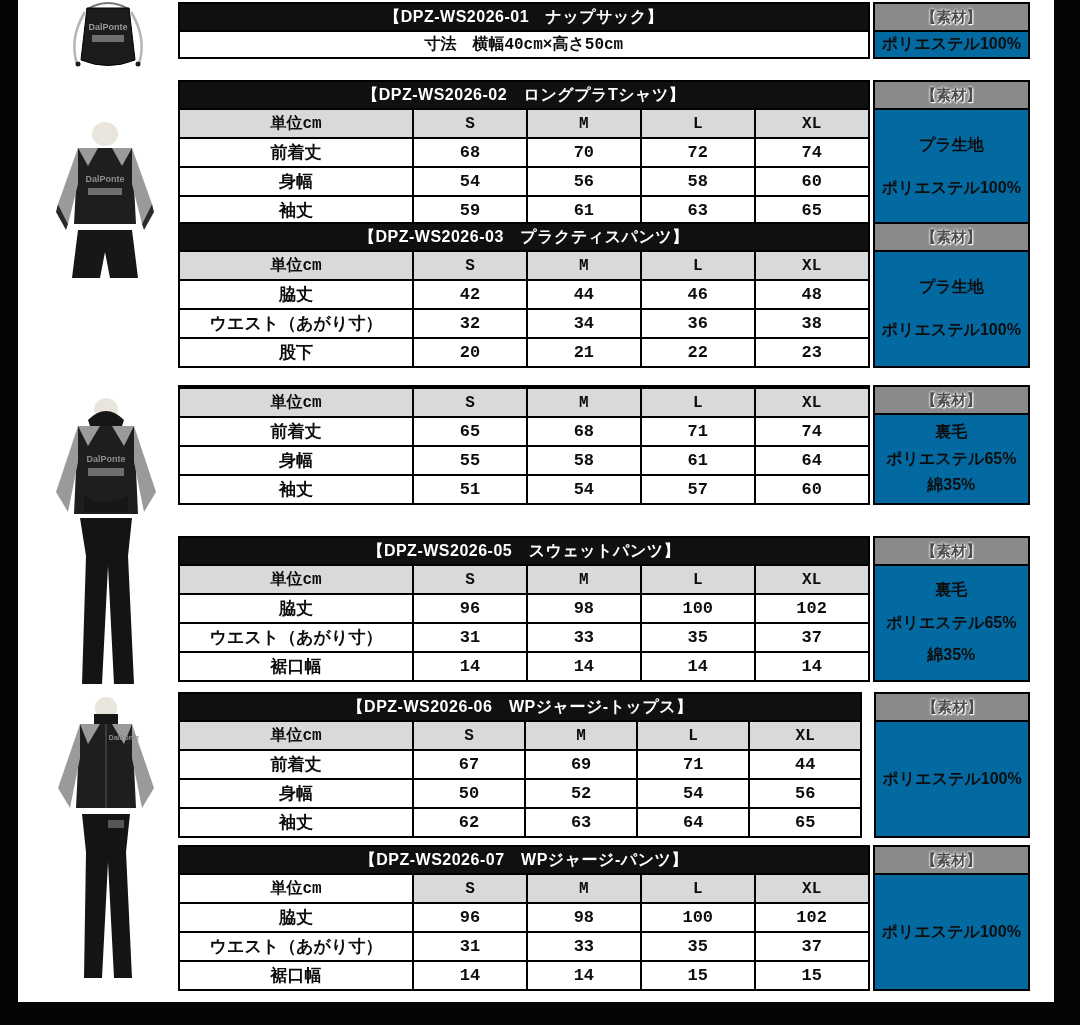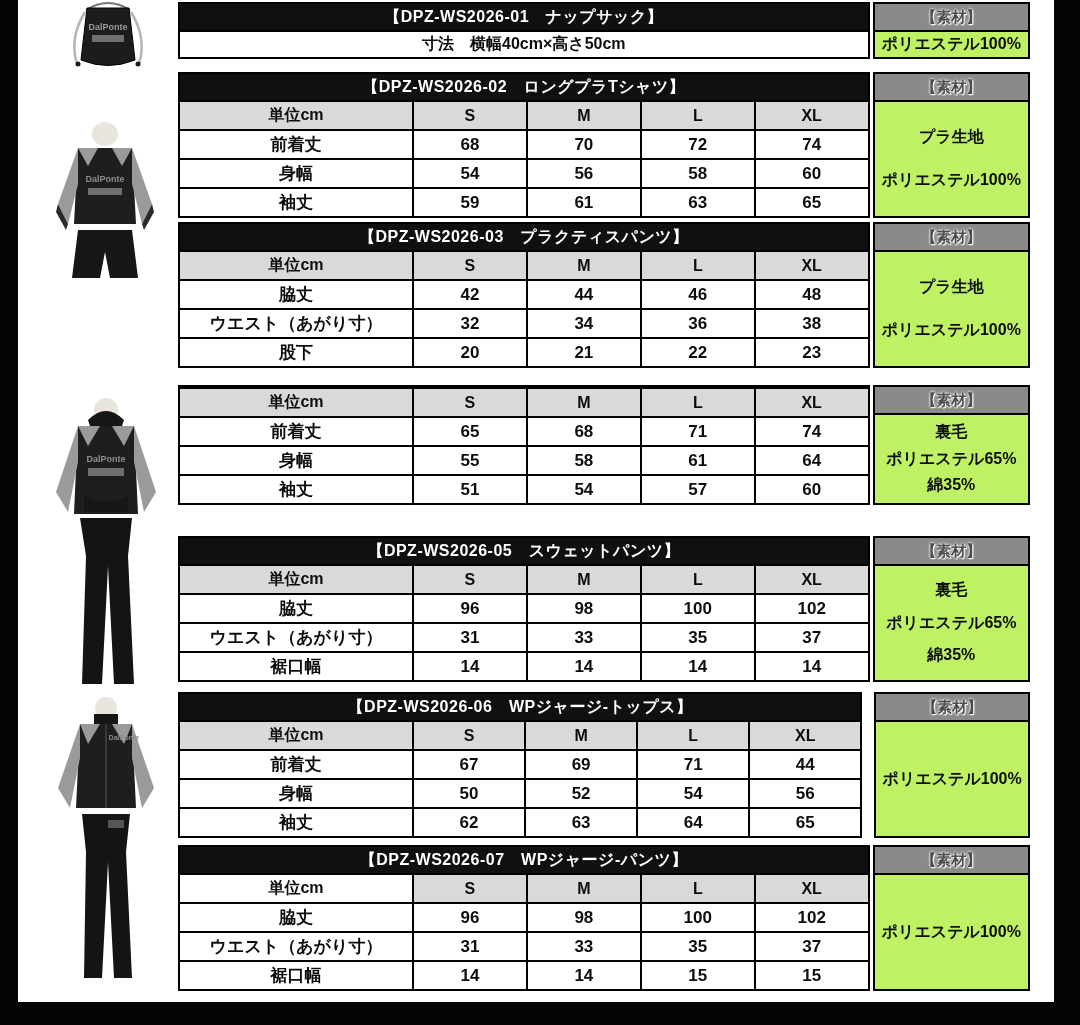--- a/index.html
+++ b/index.html
@@ -13,30 +13,30 @@
   }
   
   .figure{position:absolute;}
   
   .product-block{position:absolute;left:160px;width:852px;display:flex;align-items:stretch;}
   .main-table{width:784px;border:2px solid #000;background:#fff;box-sizing:border-box;display:flex;flex-direction:column;}
   .titlebar{
     height:26px;background:#101010;color:#ffffff;display:flex;align-items:center;justify-content:center;
     font-size:16px;letter-spacing:.5px;white-space:nowrap;
   }
-  .trow{display:flex;border-top:2px solid #000;height:29px;box-sizing:border-box;}
+  .trow{display:flex;border-top:2px solid #000;height:29px;box-sizing:border-box;font-family:Liberation Mono, monospace;}
   .dim-row{height:27px;}
   .cell{display:flex;align-items:center;justify-content:center;font-size:17px;color:#0d0d0d;white-space:nowrap;}
   .full-cell{flex:1;font-size:16px;}
   .label-cell{flex:0 0 232px;}
   .size-cell{flex:1;border-left:2px solid #000;}
   .header-row .cell{background:#d9d9d9;font-size:16px;}
   .header-row .white-cell{background:#ffffff;}
   .material-col{
-    width:178px;margin-left:3px;border:2px solid #000;box-sizing:border-box;background:#bef264;
+    width:178px;margin-left:3px;border:2px solid #000;box-sizing:border-box;background:#0369a1;
     display:flex;flex-direction:column;
   }
   .mat-head{
     height:26px;background:#8a8a8a;border-bottom:2px solid #000;box-sizing:content-box;
     display:flex;align-items:center;justify-content:center;font-size:15px;
     color:#4d4d4d;text-shadow:0 0 3px #ffffff,0 0 2px #ffffff,1px 1px 1px #ffffff;
   }
   .mat-body{flex:1;display:flex;flex-direction:column;justify-content:space-evenly;align-items:center;padding:2px 6px;}
   .mat-line{font-size:16px;color:#0d0d0d;white-space:nowrap;}
 </style>
@@ -114,21 +114,21 @@
             <div class="cell full-cell">寸法　横幅40cm×高さ50cm</div>
           </div>
         </div>
         <div class="material-col">
           <div class="mat-head">【素材】</div>
           <div class="mat-body">
             <div class="mat-line">ポリエステル100%</div>
           </div>
         </div>
       </div>
-      <div class="product-block" style="top: 72px; justify-content: space-between;">
+      <div class="product-block" style="top: 80px; justify-content: space-between;">
         <div class="main-table">
           <div class="titlebar">【DPZ-WS2026-02　ロングプラTシャツ】</div>
           <div class="trow header-row">
             <div class="cell label-cell">単位cm</div>
             <div class="cell size-cell">S</div>
             <div class="cell size-cell">M</div>
             <div class="cell size-cell">L</div>
             <div class="cell size-cell">XL</div>
           </div>
           <div class="trow">

